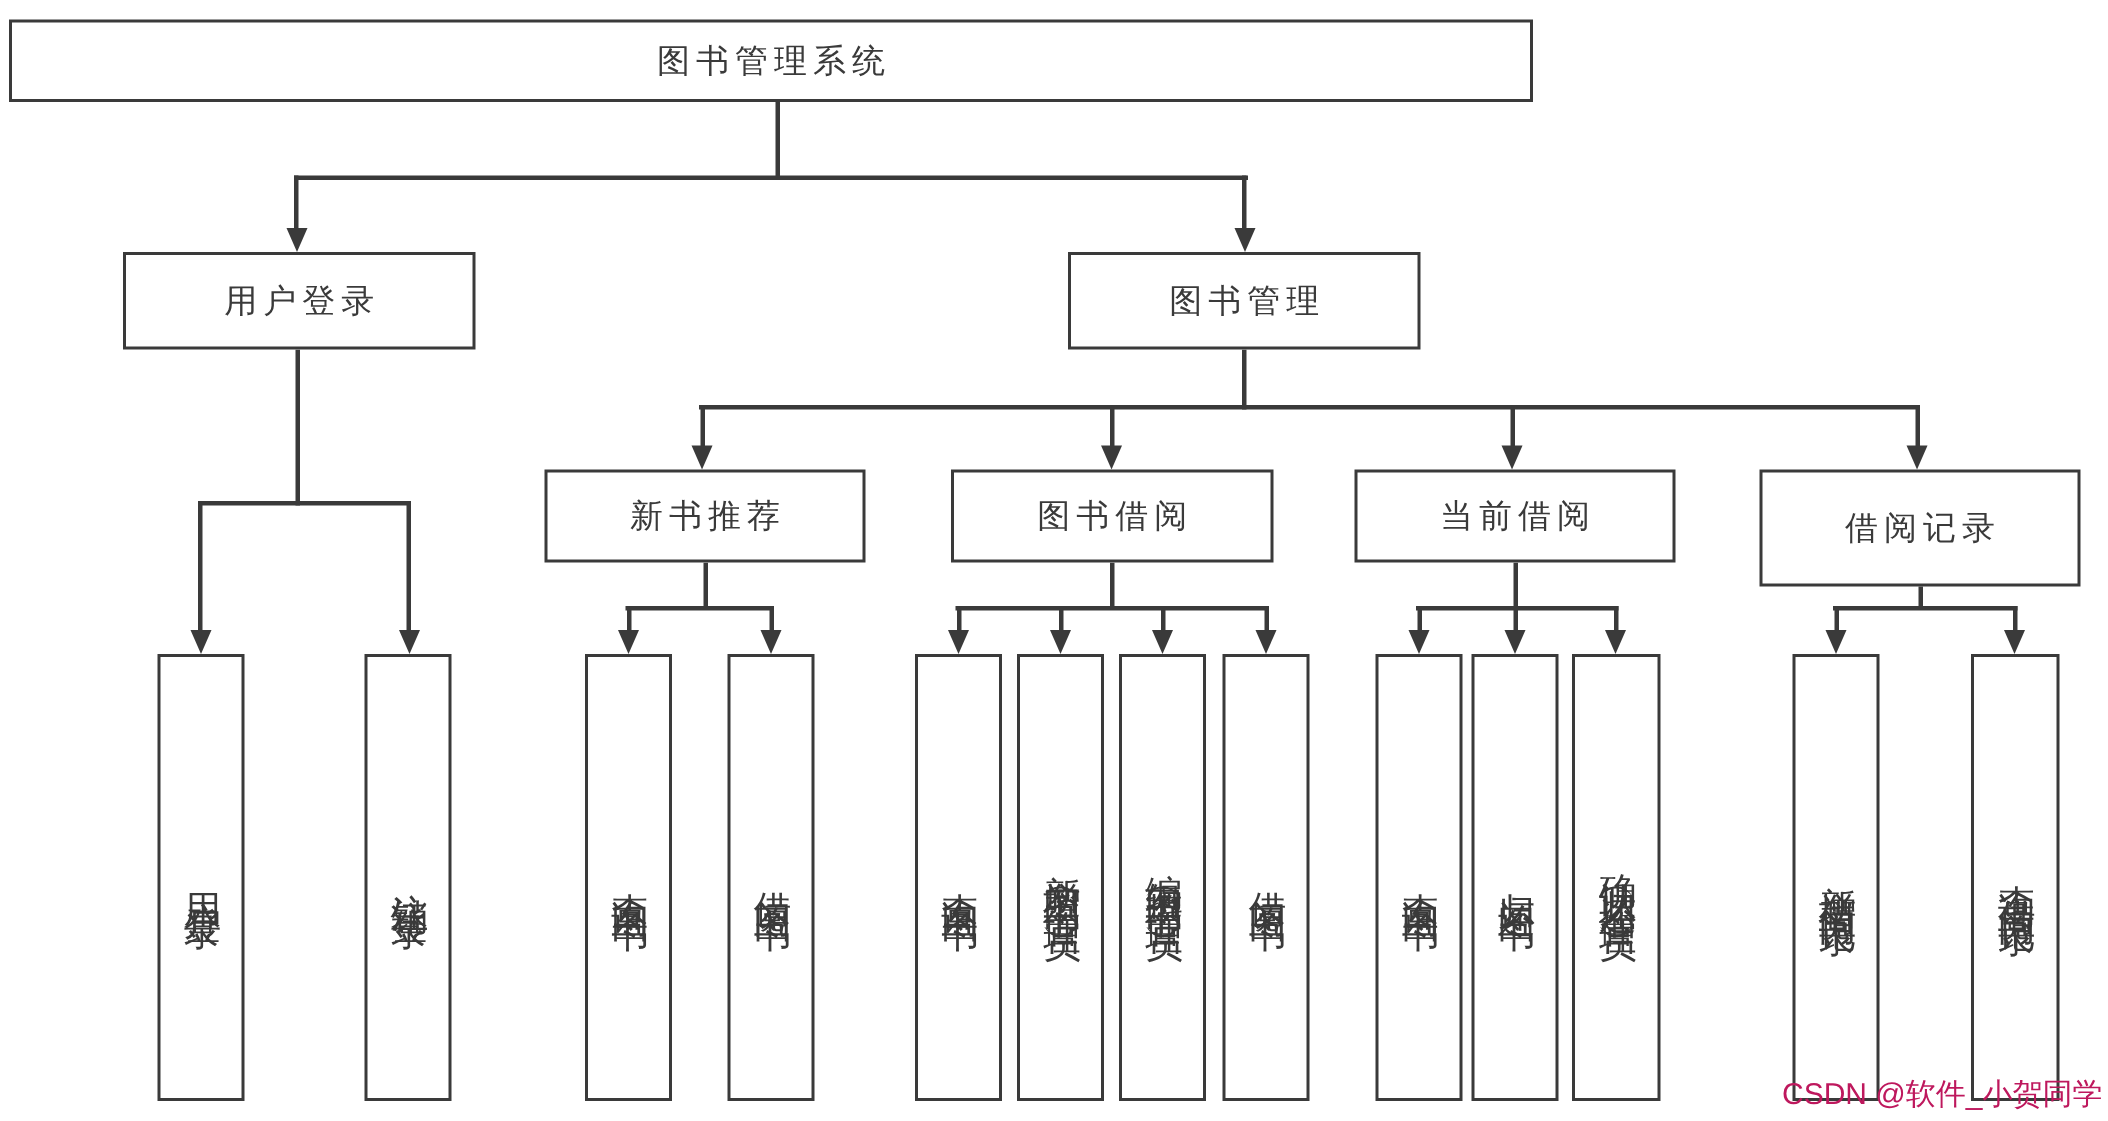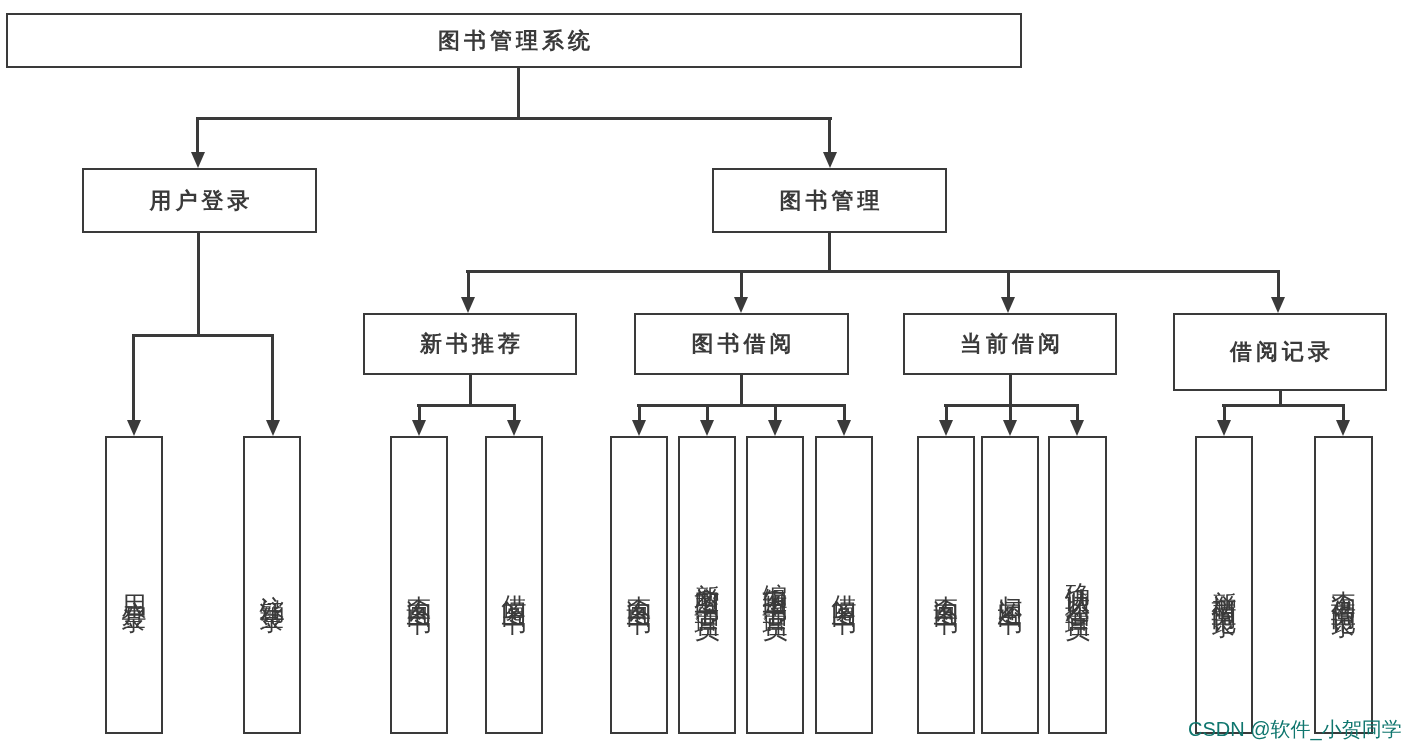--- a/index.html
+++ b/index.html
@@ -20,21 +20,20 @@
     display: flex;
     align-items: center;
     justify-content: center;
     z-index: 2;
   }
   .hlabel {
     font-size: 22px;
     letter-spacing: 4px;
     white-space: nowrap;
     text-indent: 4px; 
-    font-weight: bold;
   }
   .leaf { top: 436px; width: 58px; height: 298px; }
   .vtext {
     writing-mode: vertical-rl;
     text-orientation: mixed;
     font-size: 25px;
     letter-spacing: 5px;
     line-height: 1;
     white-space: nowrap;
   }
@@ -45,21 +44,21 @@
     border-left: 7px solid transparent;
     border-right: 7px solid transparent;
     border-top: 16px solid #3a3a3a;
     z-index: 3;
   }
   .watermark {
     position: absolute;
     left: 1188px;
     top: 716px;
     font-size: 20px;
-    color: #0f766e;
+    color: #be185d;
     white-space: nowrap;
     z-index: 5;
   }
 </style>
 </head>
 <body>
 
 <div class="stage">
 
   <div class="ln" style="left:517px;top:68px;width:3px;height:51px"></div>

